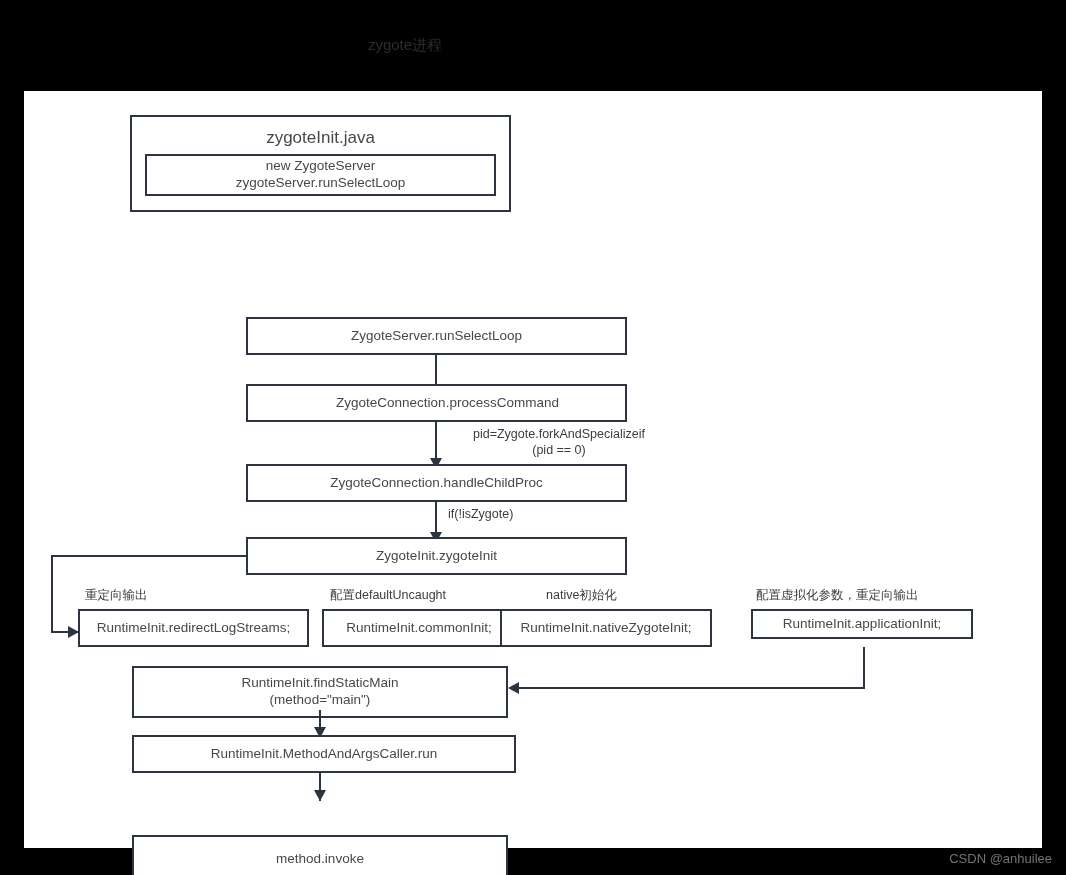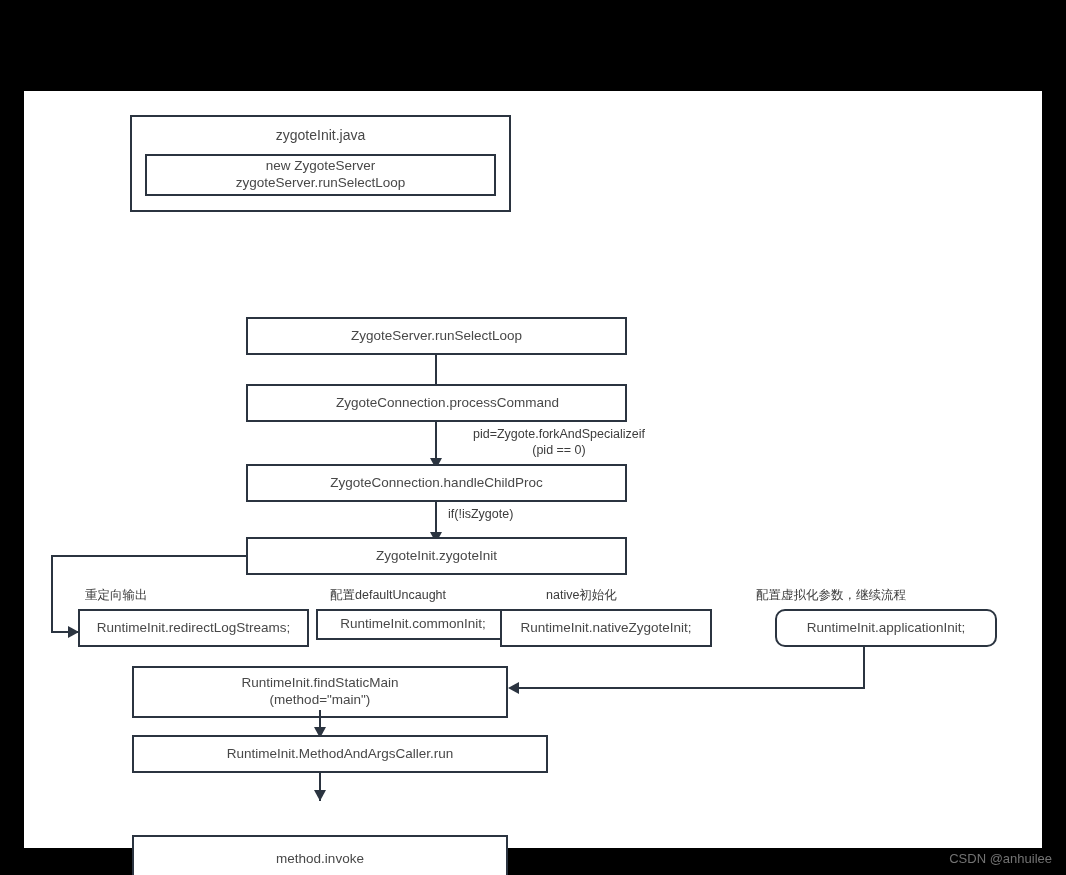--- a/index.html
+++ b/index.html
@@ -69,21 +69,21 @@
     align-items: flex-start;
     padding-top: 10px;
     justify-content: center;
   }
   .outer-label {
     position: absolute;
     left: 0;
     right: 0;
     top: 10px;
     text-align: center;
-    font-size: 14px;
+    font-size: 17px;
     color: #484848;
   }
 
   
   .line-v {
     position: absolute;
     width: 2px;
     background: #2b3440;
   }
   .line-h {
@@ -129,20 +129,21 @@
     font-size: 12.5px;
     color: #3c3c3c;
     white-space: nowrap;
   }
 </style>
 </head>
 <body>
 
 <div id="canvas">
 
+  <div class="diagram-title">zygote进程</div>
 
   <div class="white-panel">
 
     <div class="node outer" style="left:106px; top:24px; width:381px; height:97px;">
       <div class="outer-label">zygoteInit.java</div>
     </div>
     <div class="node" style="left:121px; top:63px; width:351px; height:42px;">new ZygoteServer
 zygoteServer.runSelectLoop</div>
 
     <div class="node" style="left:222px; top:226px; width:381px; height:38px;">ZygoteServer.runSelectLoop</div>
@@ -167,39 +168,39 @@
 
     <div class="line-h" style="left:27px; top:464px; width:196px;"></div>
     <div class="line-v" style="left:27px; top:464px; height:77px;"></div>
     <div class="line-h" style="left:27px; top:540px; width:29px;"></div>
     <div class="arrow-right" style="left:44px; top:535px;"></div>
 
     <div class="col-label" style="left:61px; top:496px;">重定向输出</div>
     <div class="node" style="left:54px; top:518px; width:231px; height:38px;">RuntimeInit.redirectLogStreams;</div>
 
     <div class="col-label" style="left:306px; top:496px;">配置defaultUncaught</div>
-    <div class="node" style="left:292px; top:518px; width:194px; height:31px;">RuntimeInit.commonInit;</div>
+    <div class="node" style="left:298px; top:518px; width:194px; height:38px;">RuntimeInit.commonInit;</div>
 
     <div class="col-label" style="left:522px; top:496px;">native初始化</div>
     <div class="node" style="left:476px; top:518px; width:212px; height:38px;">RuntimeInit.nativeZygoteInit;</div>
 
-    <div class="col-label" style="left:732px; top:496px;">配置虚拟化参数，继续流程</div>
-    <div class="node" style="left:751px; top:518px; width:222px; height:38px;border-radius:10px;">RuntimeInit.applicationInit;</div>
+    <div class="col-label" style="left:732px; top:496px;">配置虚拟化参数，重定向输出</div>
+    <div class="node" style="left:727px; top:518px; width:222px; height:30px;">RuntimeInit.applicationInit;</div>
 
     <div class="line-v" style="left:839px; top:556px; height:41px;"></div>
     <div class="line-h" style="left:495px; top:596px; width:346px;"></div>
     <div class="arrow-left" style="left:484px; top:591px;"></div>
 
     <div class="node" style="left:108px; top:575px; width:376px; height:52px;">RuntimeInit.findStaticMain
 (method="main")</div>
 
     <div class="line-v" style="left:295px; top:619px; height:28px;"></div>
     <div class="arrow-down" style="left:290px; top:636px;"></div>
 
-    <div class="node" style="left:108px; top:644px; width:416px; height:38px;">RuntimeInit.MethodAndArgsCaller.run</div>
+    <div class="node" style="left:108px; top:644px; width:384px; height:38px;">RuntimeInit.MethodAndArgsCaller.run</div>
 
     <div class="line-v" style="left:295px; top:682px; height:28px;"></div>
     <div class="arrow-down" style="left:290px; top:699px;"></div>
 
     <div class="node" style="left:108px; top:744px; width:376px; height:48px;">method.invoke</div>
 
   </div>
 
   <div class="watermark">CSDN @anhuilee</div>
 </div>

